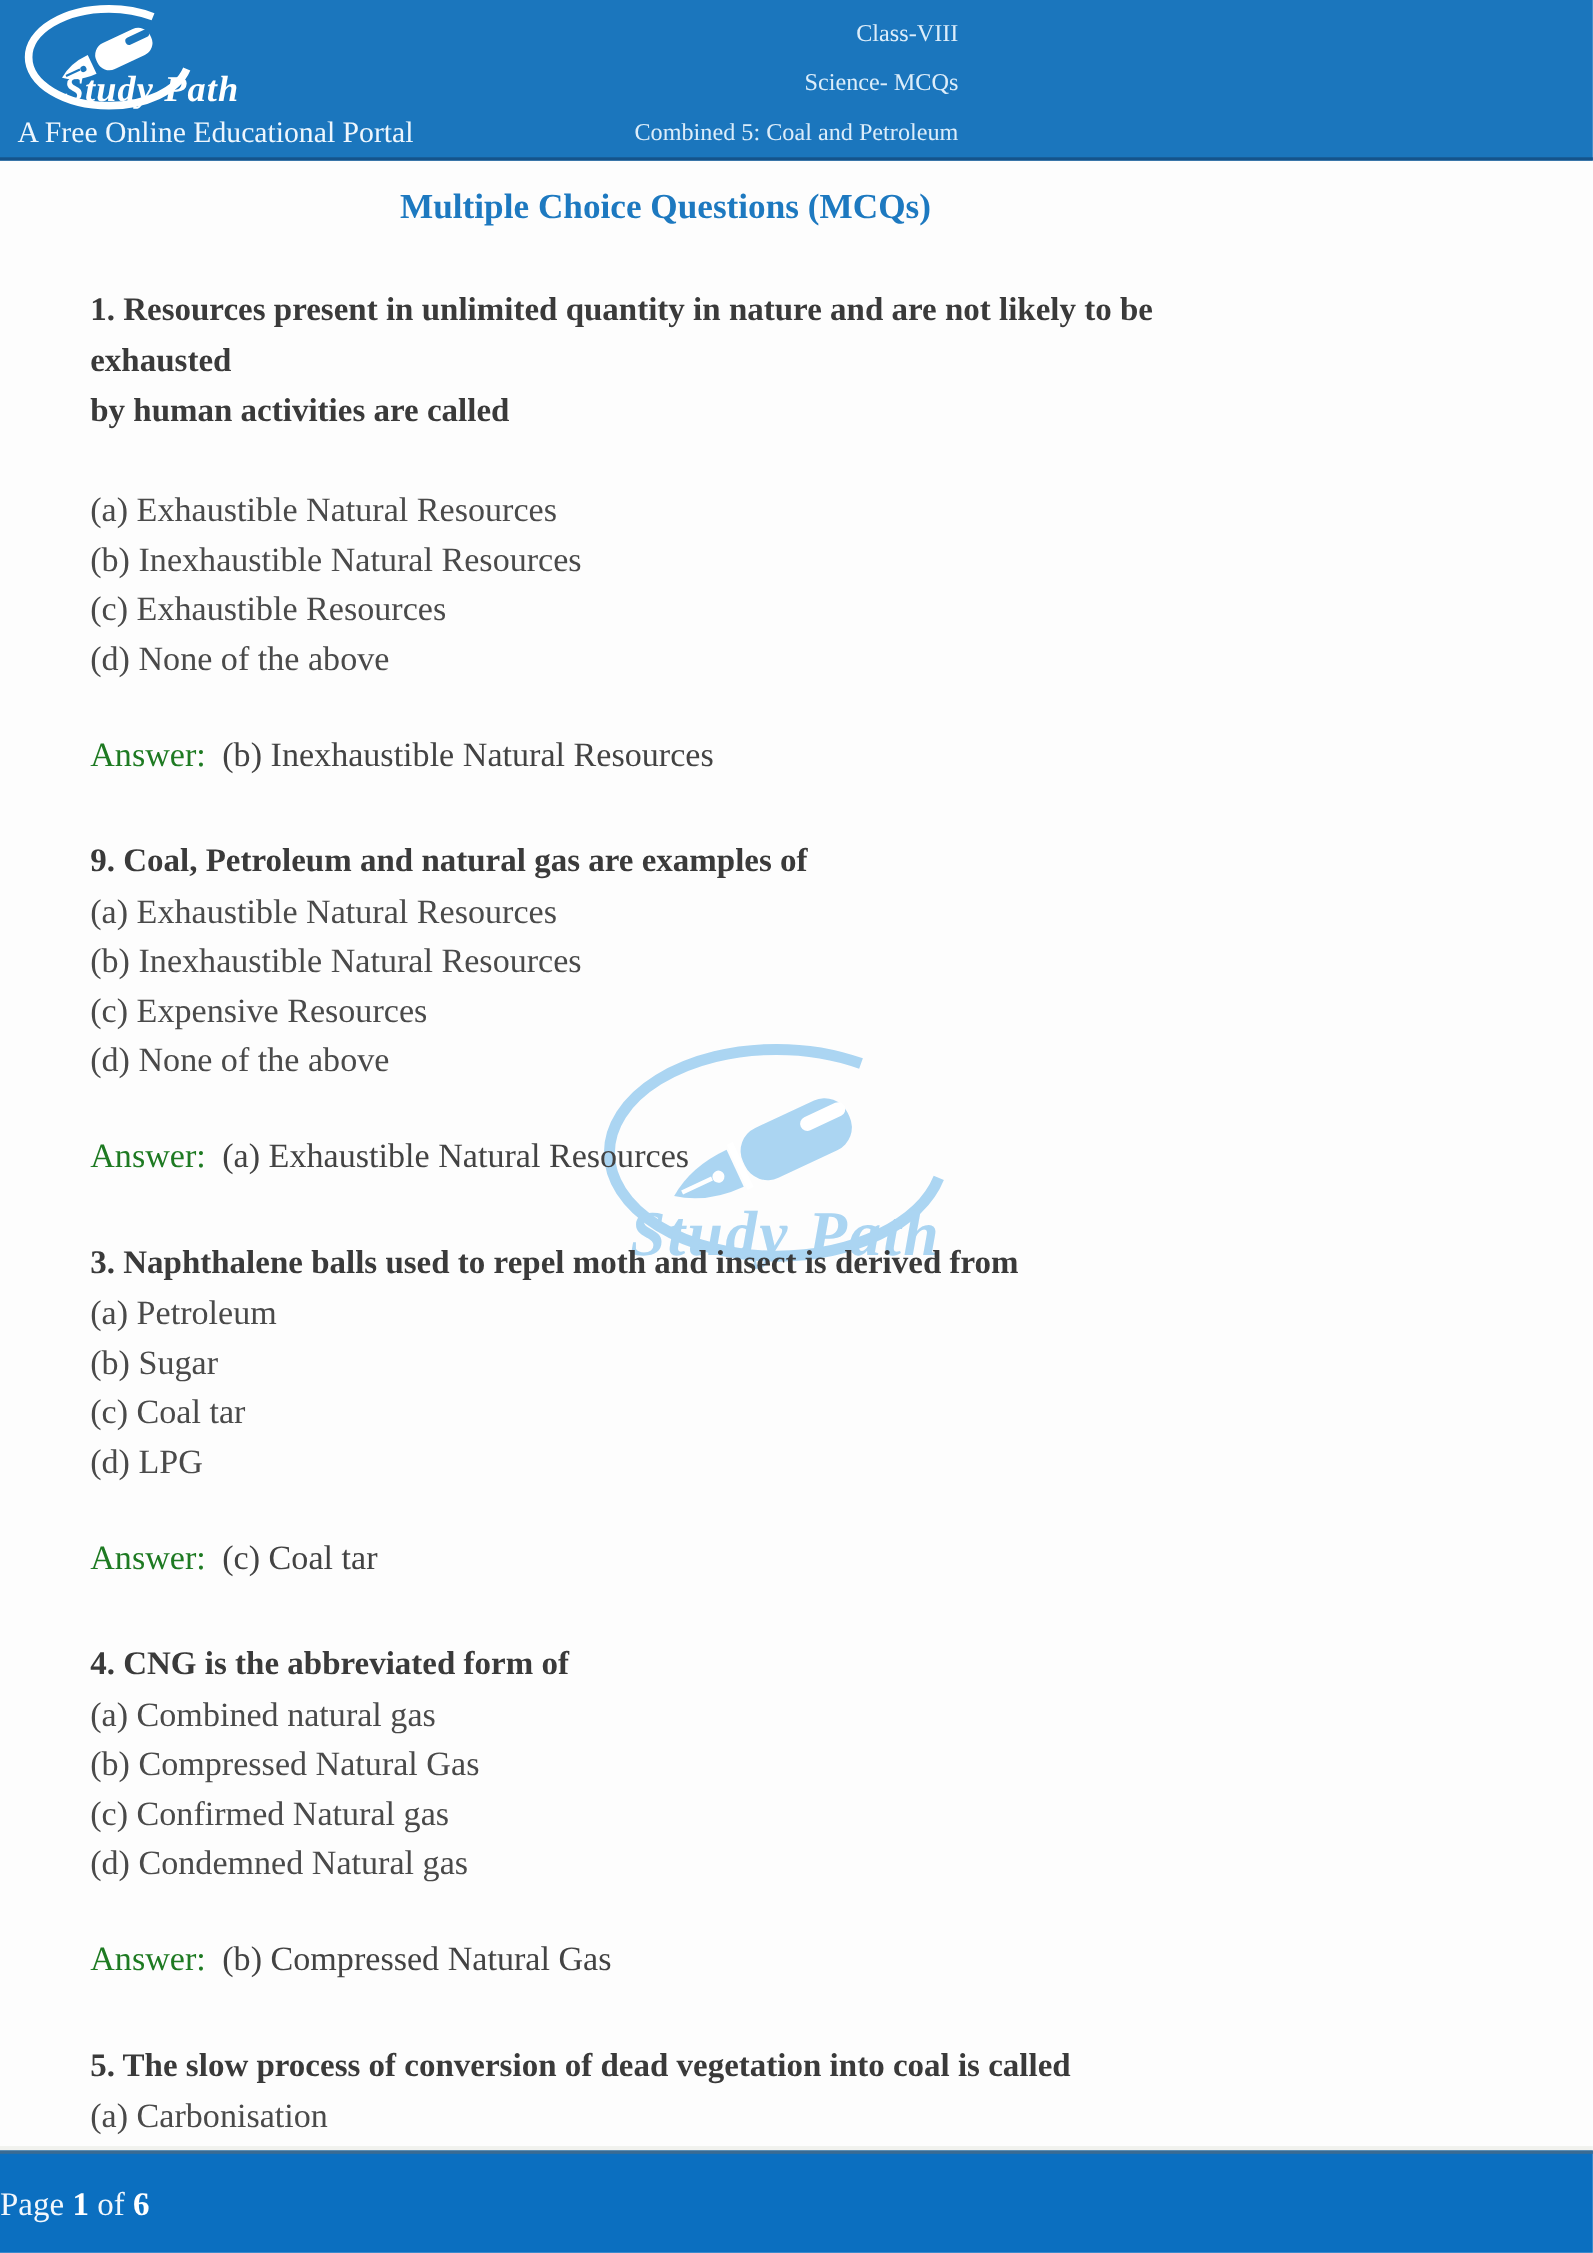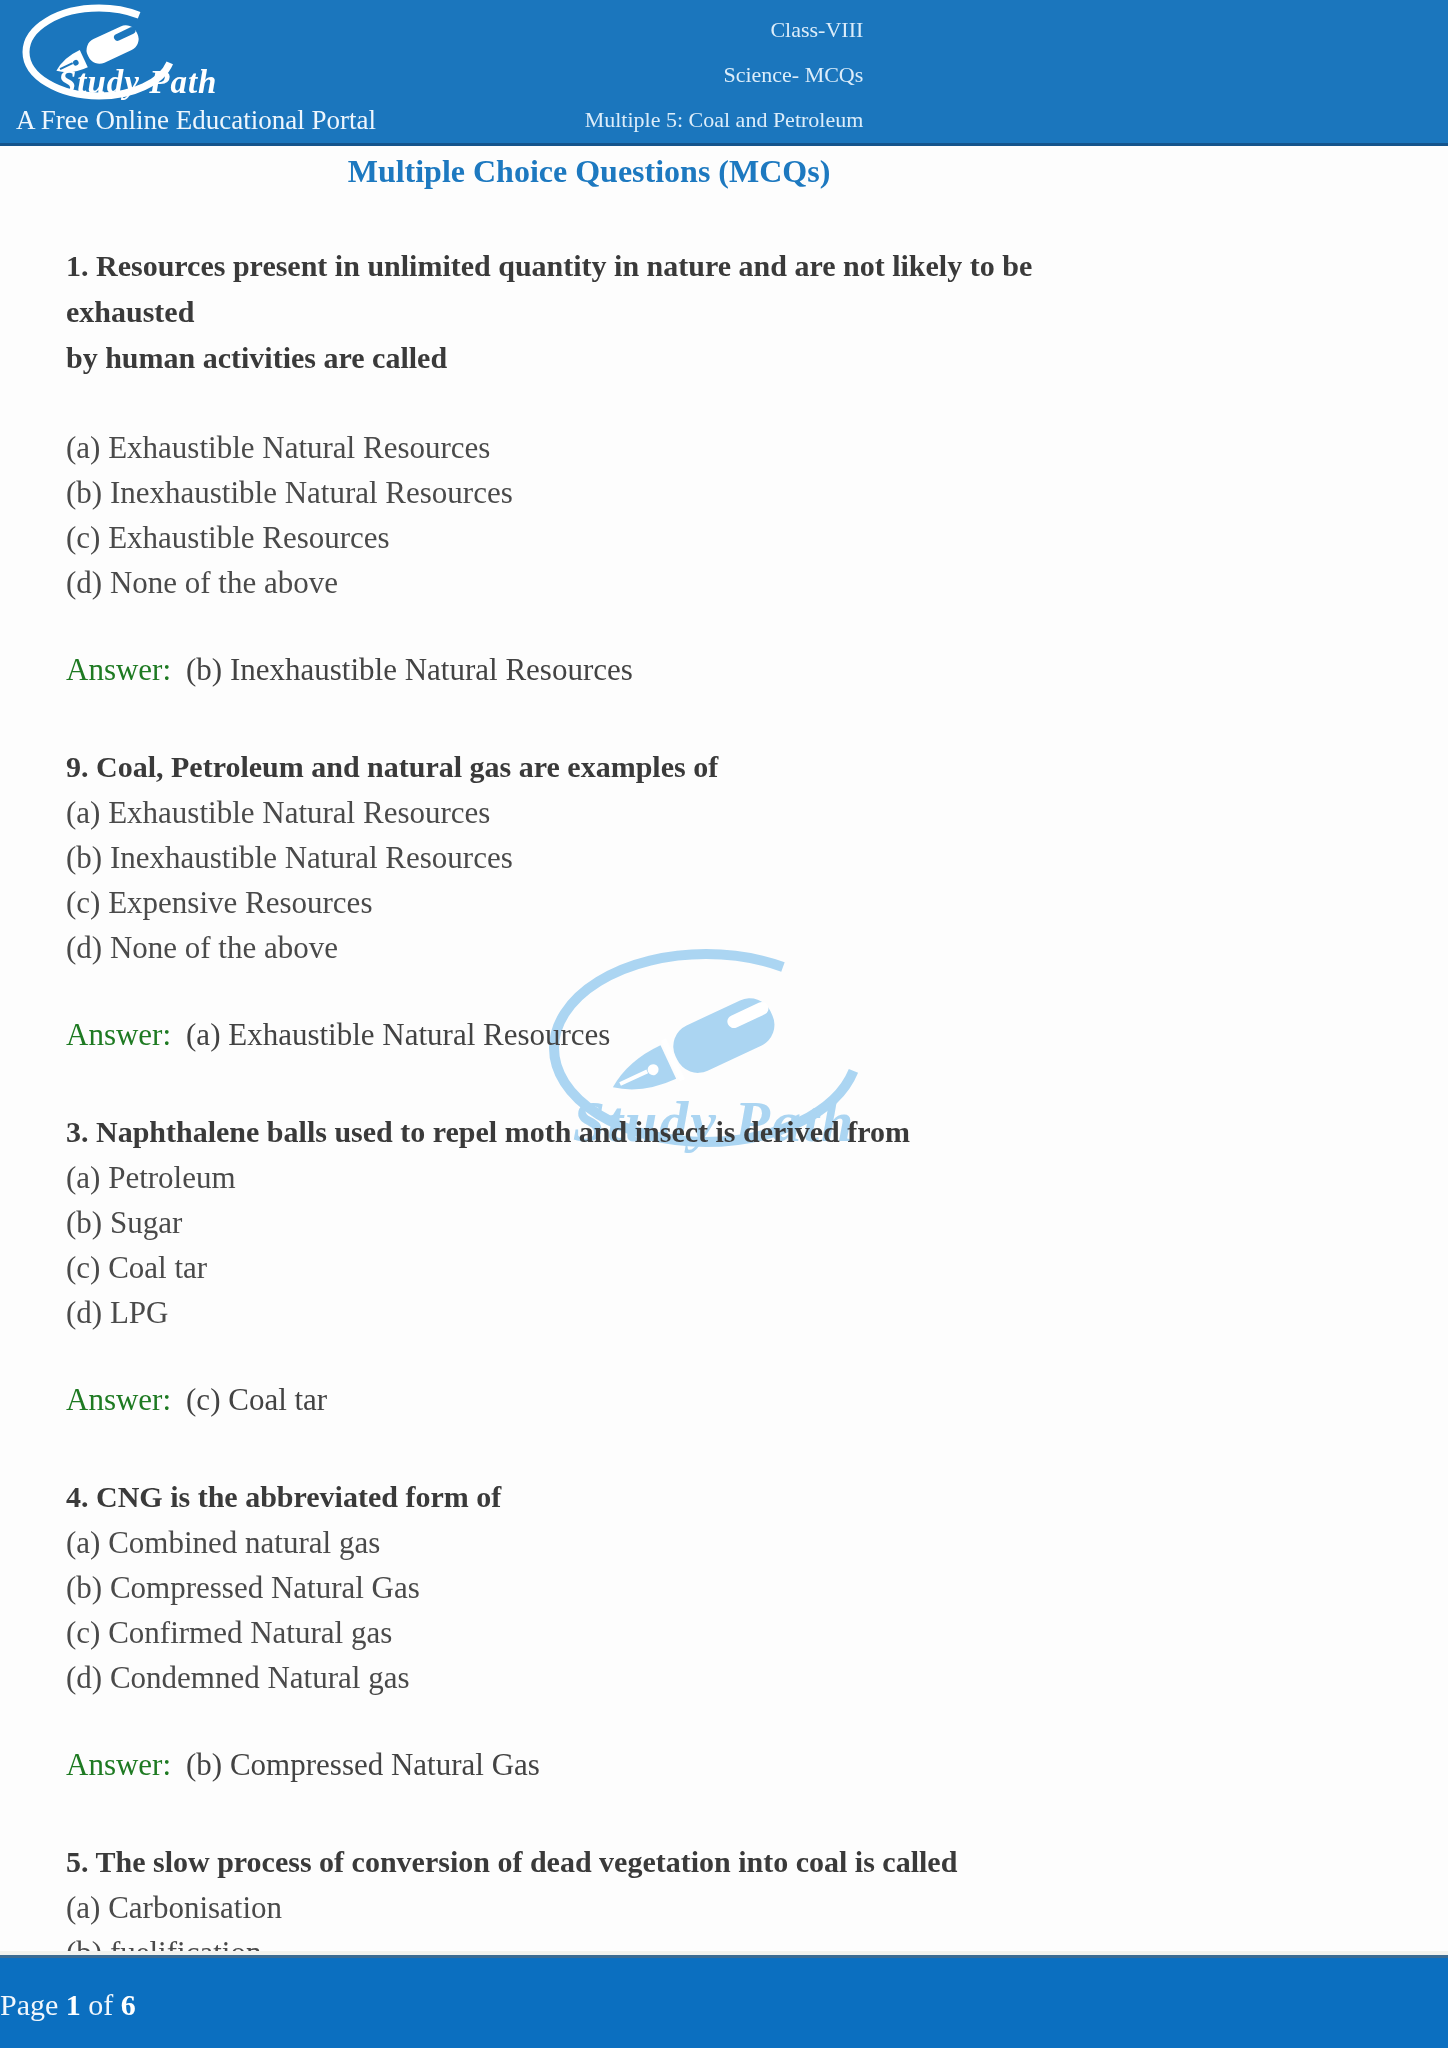--- a/index.html
+++ b/index.html
@@ -41,21 +41,21 @@
     --fg:#abd5f2;--bg:#ffffff;pointer-events:none;
   }
   .wm-script{
     position:absolute;left:16px;top:140px;width:300px;text-align:center;
     font-style:italic;font-weight:700;font-size:58px;color:#abd5f2;
     letter-spacing:2px;white-space:nowrap;
   }
   
   .content{
     position:absolute;top:143px;left:0;width:1178px;z-index:1;
-    padding:0;
+    padding:16px;
   }
   .doc-title{
     margin:8px 0 0 0;text-align:center;
     font-size:32px;line-height:40px;font-weight:700;color:#1d79c0;
   }
   .questions{padding:0 48px 0 66px;}
   .question{margin:52px 0 0 0;}
   .stem{
     margin:0;font-weight:700;color:#3a3a3a;
     font-size:30px;line-height:46px;white-space:pre-line;
@@ -98,21 +98,21 @@
         </g>
       </svg>
       <div class="logo-script">Study Path</div>
     </div>
     <div class="tagline">A Free Online Educational Portal</div>
   </div>
 
   <div class="center-block">
     <div>Class-VIII</div>
     <div>Science- MCQs</div>
-    <div>Multiple 5: Coal and Petroleum</div>
+    <div>Combined 5: Coal and Petroleum</div>
   </div>
 
 </header>
 
 <div class="watermark">
   <svg width="330" height="240" viewBox="0 0 330 240">
     <ellipse cx="158" cy="100" rx="152" ry="94" fill="none" stroke="var(--fg)" stroke-width="10" pathLength="100" stroke-dasharray="82 18" stroke-dashoffset="-3"></ellipse>
     <g transform="rotate(-25 160 95)">
       <path d="M55,95 Q80,77 116,77 L116,114 Q80,114 55,95 Z" fill="var(--fg)"></path>
       <line x1="63" y1="95" x2="93" y2="95" stroke="var(--bg)" stroke-width="4"></line>

